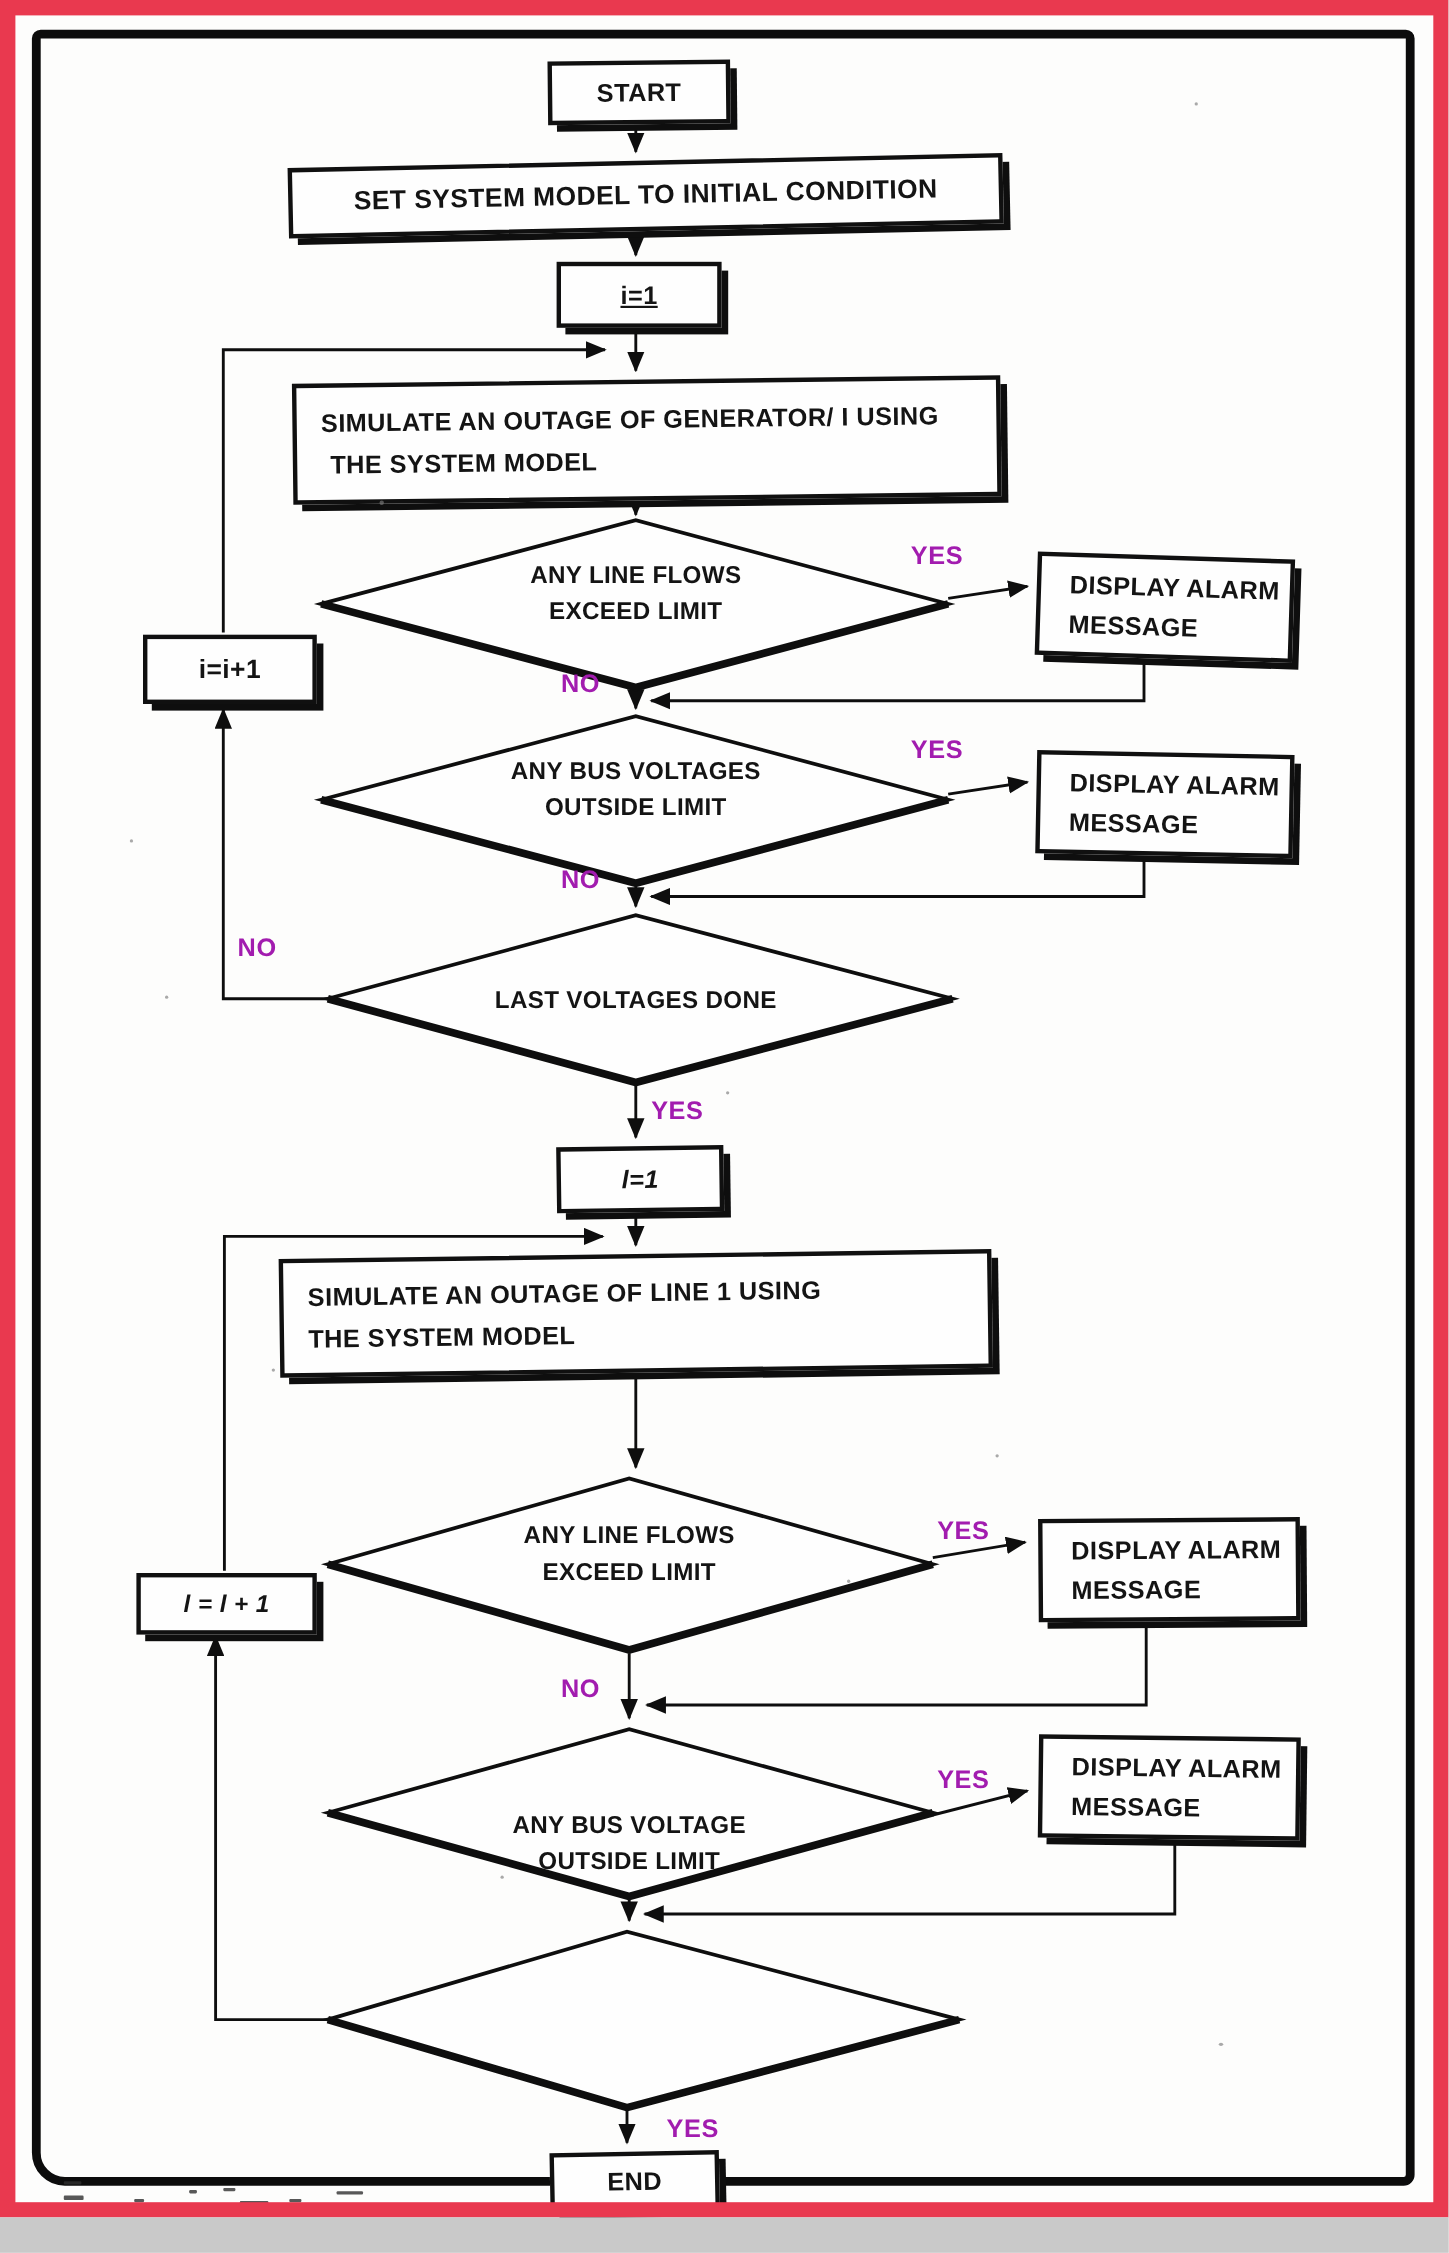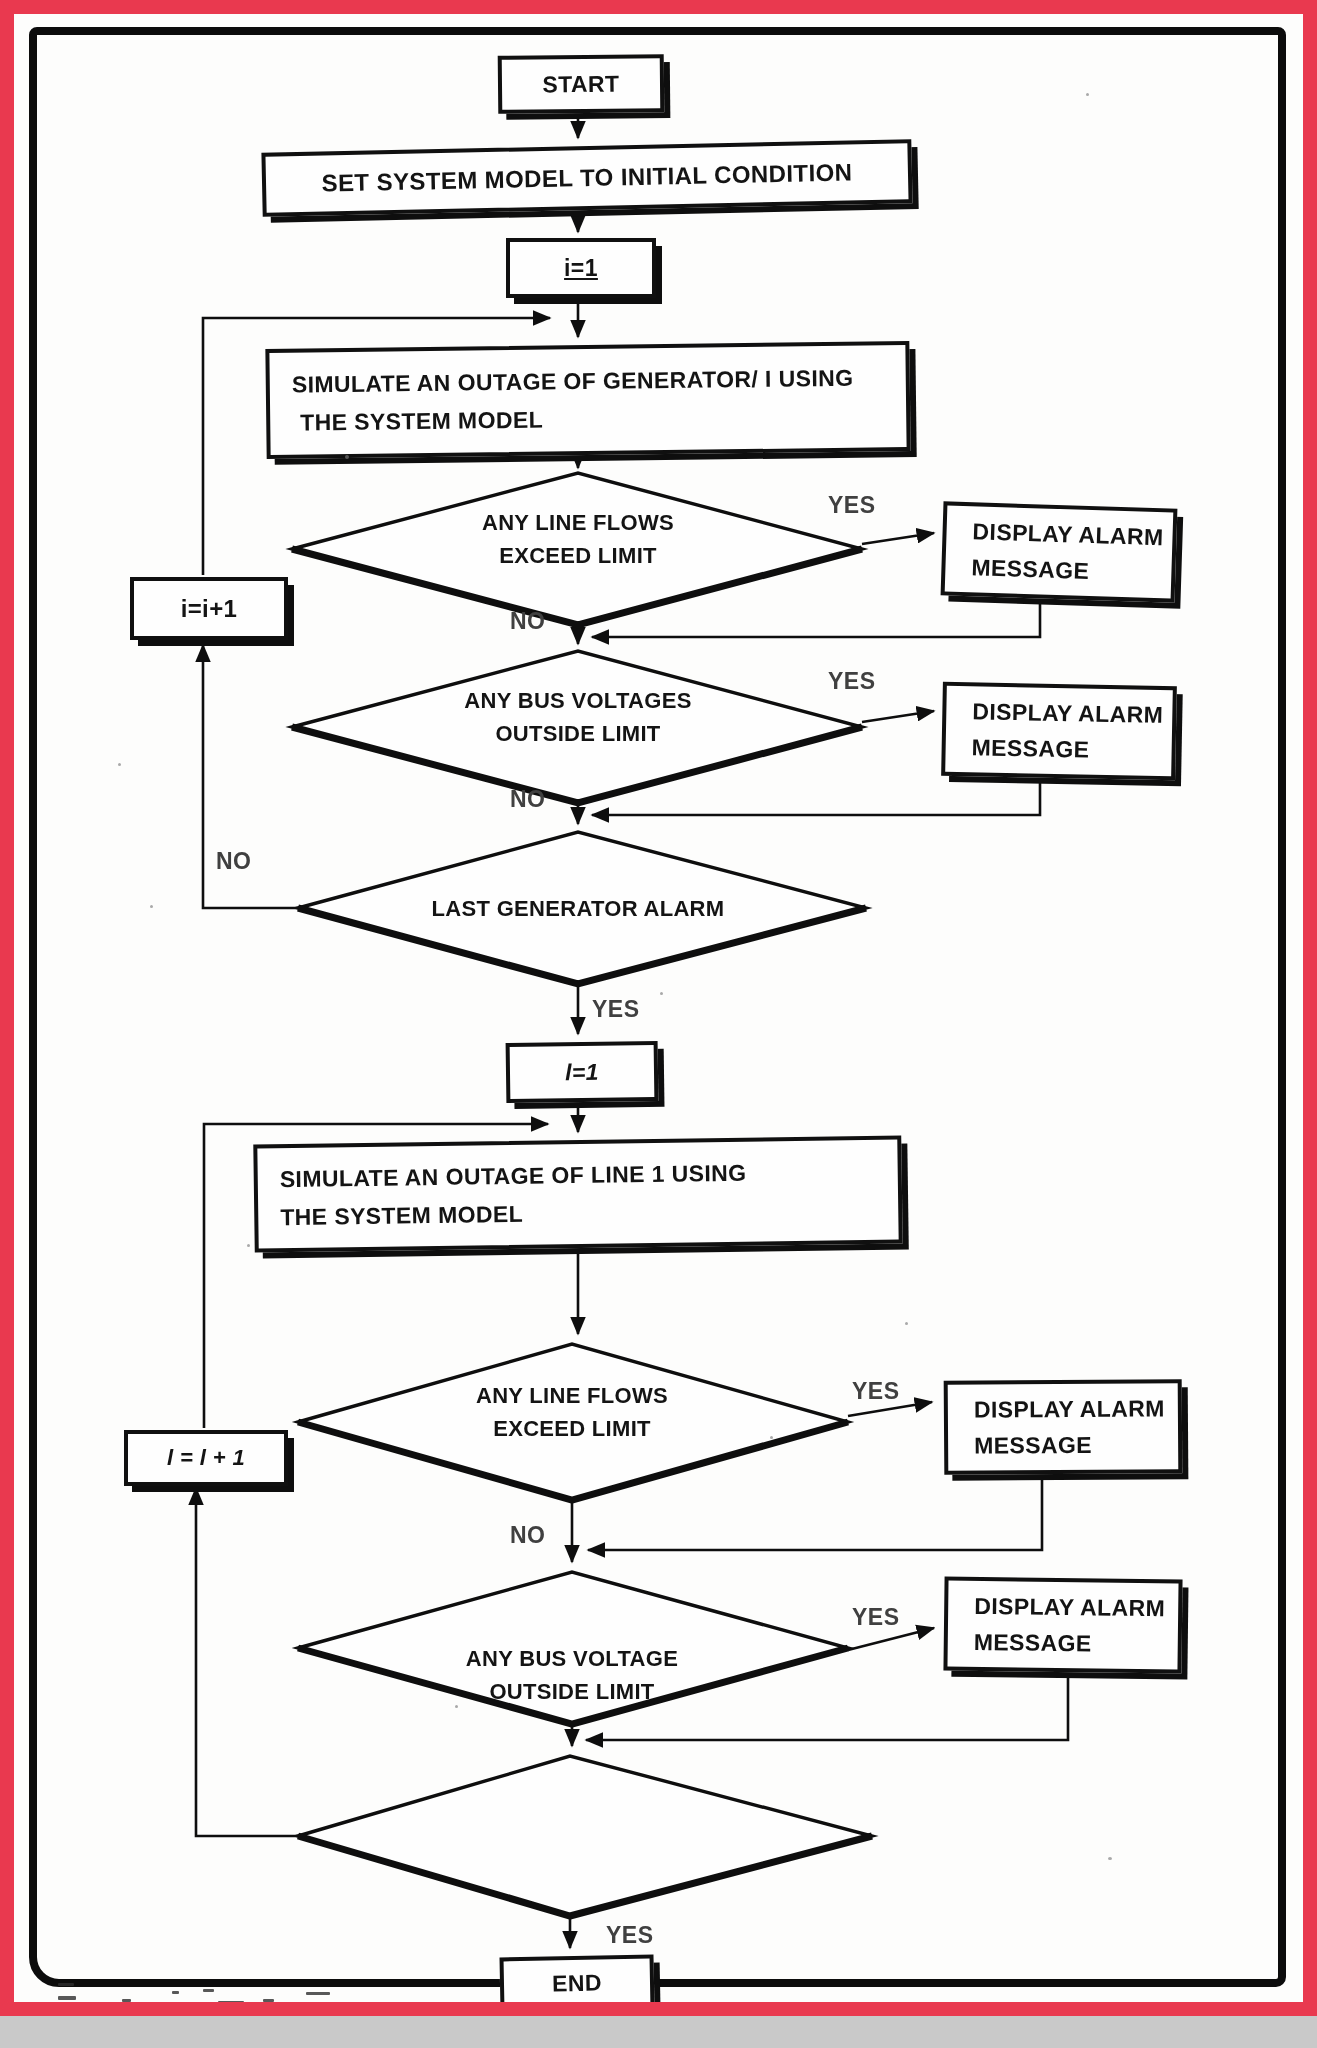--- a/index.html
+++ b/index.html
@@ -17,21 +17,21 @@
 
   .box{
     position:absolute;background:#fefefe;border:4px solid #101010;
     box-shadow:7px 7px 0 -1px #0e0e0e;color:#141414;font-weight:700;
     display:flex;align-items:center;justify-content:center;
     letter-spacing:.4px;
   }
   .box.two{flex-direction:column;align-items:flex-start;justify-content:center;}
   .box .ln{line-height:38px;white-space:nowrap;}
   .alarm .ln{line-height:36px;}
-  .lbl{position:absolute;color:#404040;font-weight:700;font-size:23px;letter-spacing:.5px;}
+  .lbl{position:absolute;color:#a21caf;font-weight:700;font-size:23px;letter-spacing:.5px;}
   .dtext{position:absolute;text-align:center;color:#141414;font-weight:700;font-size:22px;line-height:33px;letter-spacing:.3px;}
   .italic{font-style:italic;}
   .speck{position:absolute;background:#7d7d7d;border-radius:50%;opacity:.65;}
   .smudge{position:absolute;background:#2e2e2e;opacity:.8;border-radius:1px;}
 </style>
 </head>
 <body>
 
 <div class="page">
   <div class="black-frame"></div>
@@ -161,21 +161,21 @@
 
     <div class="dtext" style="left:388px;top:506px;width:380px;">
       <div>ANY LINE FLOWS</div>
       <div>EXCEED LIMIT</div>
     </div>
     <div class="dtext" style="left:388px;top:684px;width:380px;">
       <div>ANY BUS VOLTAGES</div>
       <div>OUTSIDE LIMIT</div>
     </div>
     <div class="dtext" style="left:378px;top:892px;width:400px;">
-      <div>LAST GENERATOR ALARM</div>
+      <div>LAST VOLTAGES DONE</div>
     </div>
     <div class="dtext" style="left:382px;top:1379px;width:380px;">
       <div>ANY LINE FLOWS</div>
       <div>EXCEED LIMIT</div>
     </div>
     <div class="dtext" style="left:382px;top:1606px;width:380px;margin-top:36px;">
       <div>ANY BUS VOLTAGE</div>
       <div>OUTSIDE LIMIT</div>
     </div>
 

